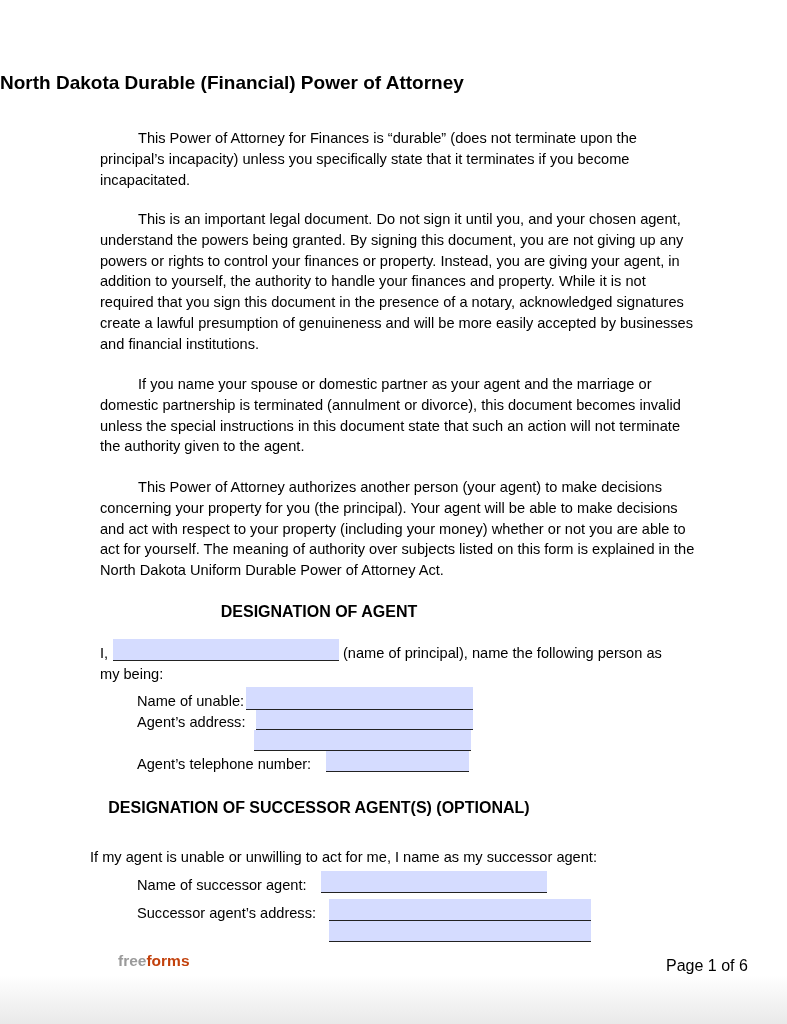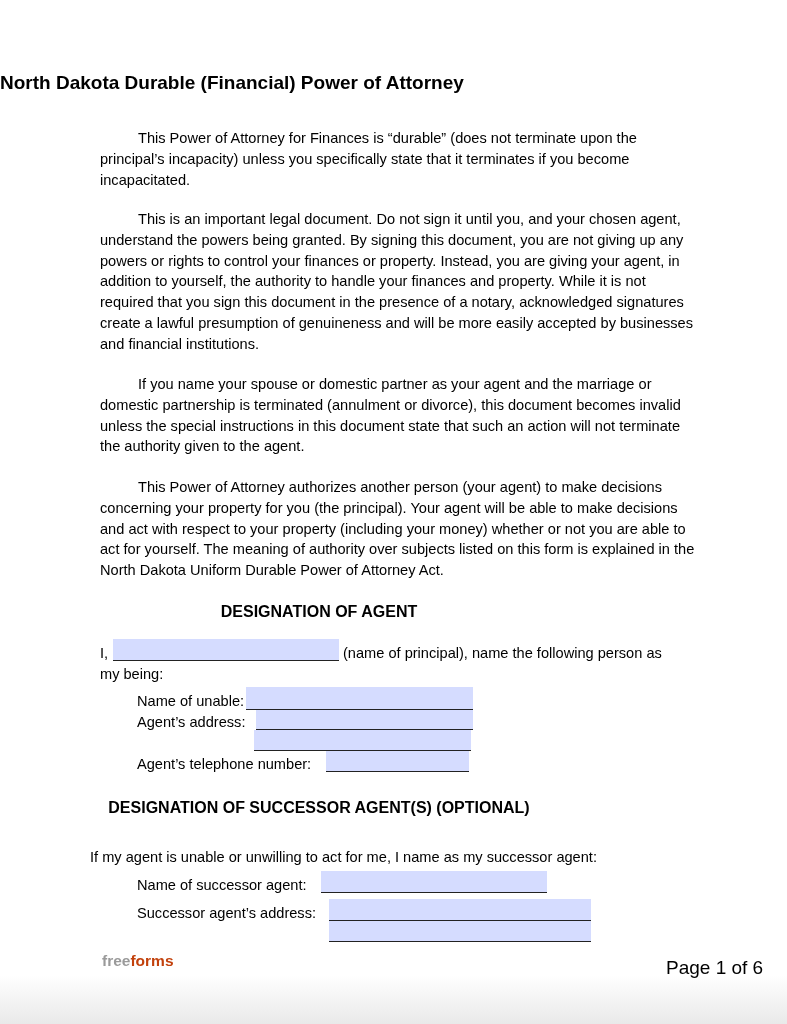--- a/index.html
+++ b/index.html
@@ -25,23 +25,23 @@
   }
   .heading .opt { font-weight: bold; }
   .line { position: absolute; font-size: 14.6px; white-space: nowrap; }
   .field {
     position: absolute; background: #d5dcff;
     border-bottom: 1.5px solid #222; box-sizing: border-box;
   }
   .footer-logo {
     position: absolute; left: 102px; top: 952px; font-size: 15.5px; font-weight: bold;
   }
-  .footer-logo .free { color: #9a9a9a; }
+  .footer-logo .free { color: #9a9a9a; margin-left: 16px; }
   .footer-logo .forms { color: #c2410c; }
-  .page-num { position: absolute; left: 666px; top: 957px; font-size: 19px; }
+  .page-num { position: absolute; left: 666px; top: 957px; font-size: 16px; }
 </style>
 </head>
 <body>
 
 <div class="title">North Dakota Durable (Financial) Power of Attorney</div>
 
 <p class="para" style="top:128px">This Power of Attorney for Finances is “durable” (does not terminate upon the principal’s incapacity) unless you specifically state that it terminates if you become incapacitated.</p>
 <p class="para" style="top:209px">This is an important legal document. Do not sign it until you, and your chosen agent, understand the powers being granted. By signing this document, you are not giving up any powers or rights to control your finances or property. Instead, you are giving your agent, in addition to yourself, the authority to handle your finances and property. While it is not required that you sign this document in the presence of a notary, acknowledged signatures create a lawful presumption of genuineness and will be more easily accepted by businesses and financial institutions.</p>
 <p class="para" style="top:374px">If you name your spouse or domestic partner as your agent and the marriage or domestic partnership is terminated (annulment or divorce), this document becomes invalid unless the special instructions in this document state that such an action will not terminate the authority given to the agent.</p>
 <p class="para" style="top:477px">This Power of Attorney authorizes another person (your agent) to make decisions concerning your property for you (the principal). Your agent will be able to make decisions and act with respect to your property (including your money) whether or not you are able to act for yourself. The meaning of authority over subjects listed on this form is explained in the North Dakota Uniform Durable Power of Attorney Act.</p>

